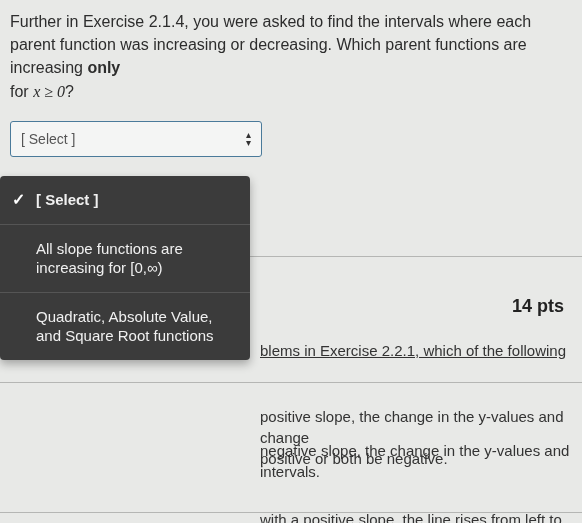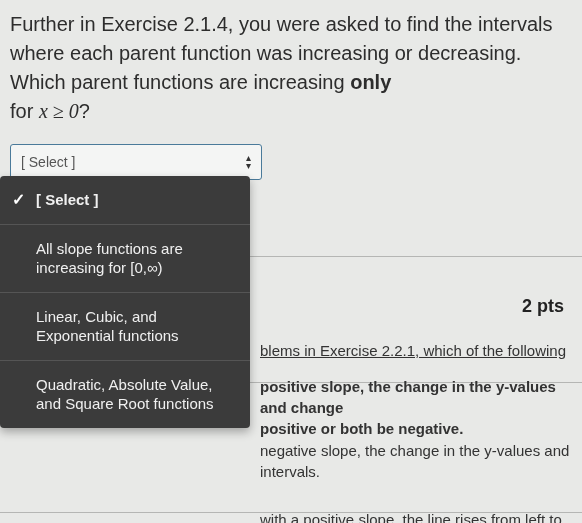--- a/index.html
+++ b/index.html
@@ -7,21 +7,21 @@
     width: 582px;
     height: 523px;
     background: #e8e9e7;
     font-family: "Helvetica Neue", Arial, sans-serif;
     color: #2d2d2d;
     overflow: hidden;
     position: relative;
   }
   .question {
     padding: 10px 14px 0 10px;
-    font-size: 20px;
+    font-size: 16px;
     line-height: 1.45;
   }
   .question .math {
     font-family: Liberation Serif, serif;
     font-style: italic;
   }
   .select-box {
     margin: 18px 0 0 10px;
     width: 252px;
     height: 36px;
@@ -90,21 +90,21 @@
     font-weight: 600;
     color: #222;
   }
   .frag {
     position: absolute;
     font-size: 15px;
     color: #333;
     line-height: 1.4;
   }
   .frag1 { left: 260px; top: 340px; text-decoration: underline; }
-  .frag2 { left: 260px; top: 376px; width: 310px; font-weight: bold; }
+  .frag2 { left: 260px; top: 406px; width: 310px; }
   .frag3 { left: 260px; top: 440px; width: 310px; }
   .frag4 { left: 260px; top: 509px; width: 320px; }
 </style>
 </head>
 <body>
 
 <div class="question">
   <span>Further in Exercise 2.1.4, you were asked to find the intervals where each parent</span>
   <span>function was increasing or decreasing.  Which parent functions are increasing </span><b>only</b><br>
   <span>for </span><span class="math">x ≥ 0</span><span>?</span>
@@ -119,32 +119,29 @@
 </div>
 
 <div class="dropdown">
   <div class="item selected">
     <span>[ Select ]</span>
   </div>
   <div class="item">
     <span>All slope functions are increasing for [0,∞)</span>
   </div>
   <div class="item">
-    <span>Linear, Cubic, and Exponential functions</span>
-  </div>
-  <div class="item">
     <span>Quadratic, Absolute Value, and Square Root functions</span>
   </div>
 </div>
 
 <div class="hr hr1"></div>
 <div class="hr hr2"></div>
 <div class="hr hr3"></div>
 
-<div class="pts">2 pts</div>
+<div class="pts">14 pts</div>
 
 <div class="frag frag1">blems in Exercise 2.2.1, which of the following</div>
 <div class="frag frag2">
   <span>positive slope, the change in the y-values and change</span><br>
   <span>positive or both be negative.</span>
 </div>
 <div class="frag frag3">
   <span>negative slope, the change in the y-values and</span><br>
   <span>intervals.</span>
 </div>

